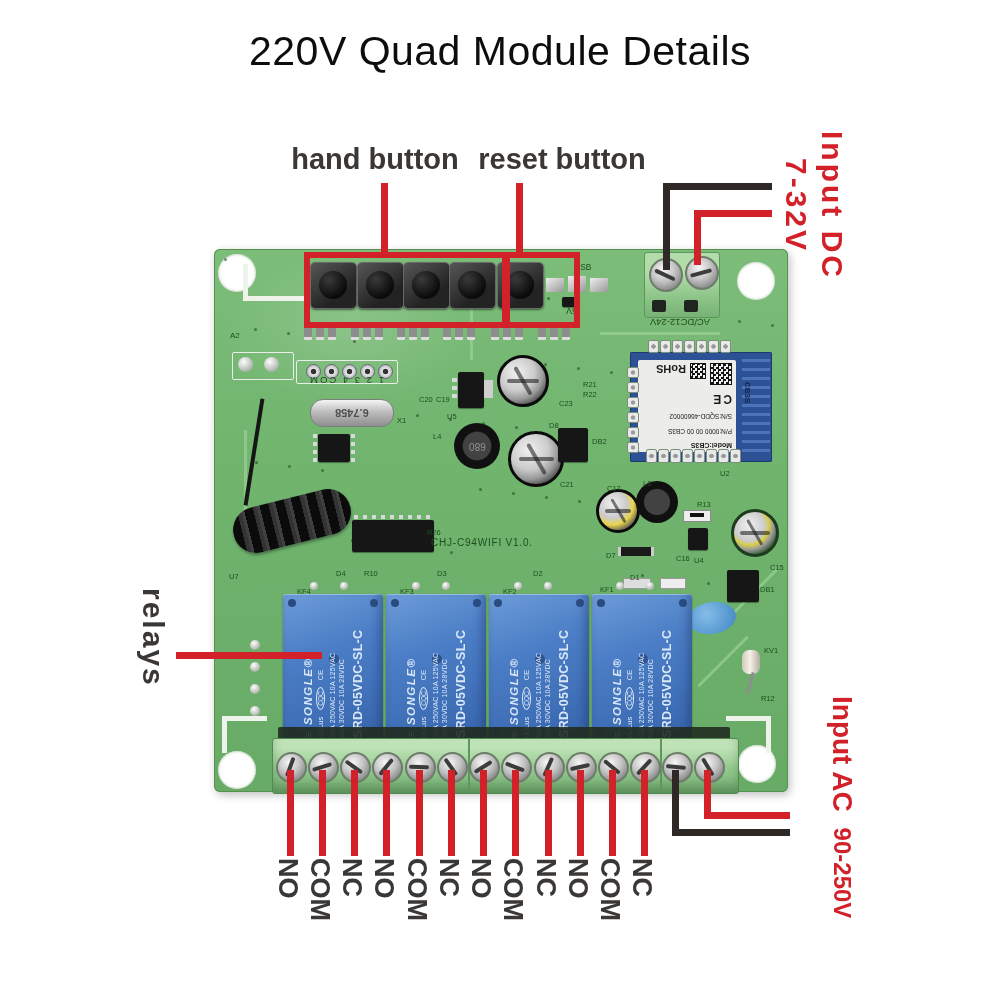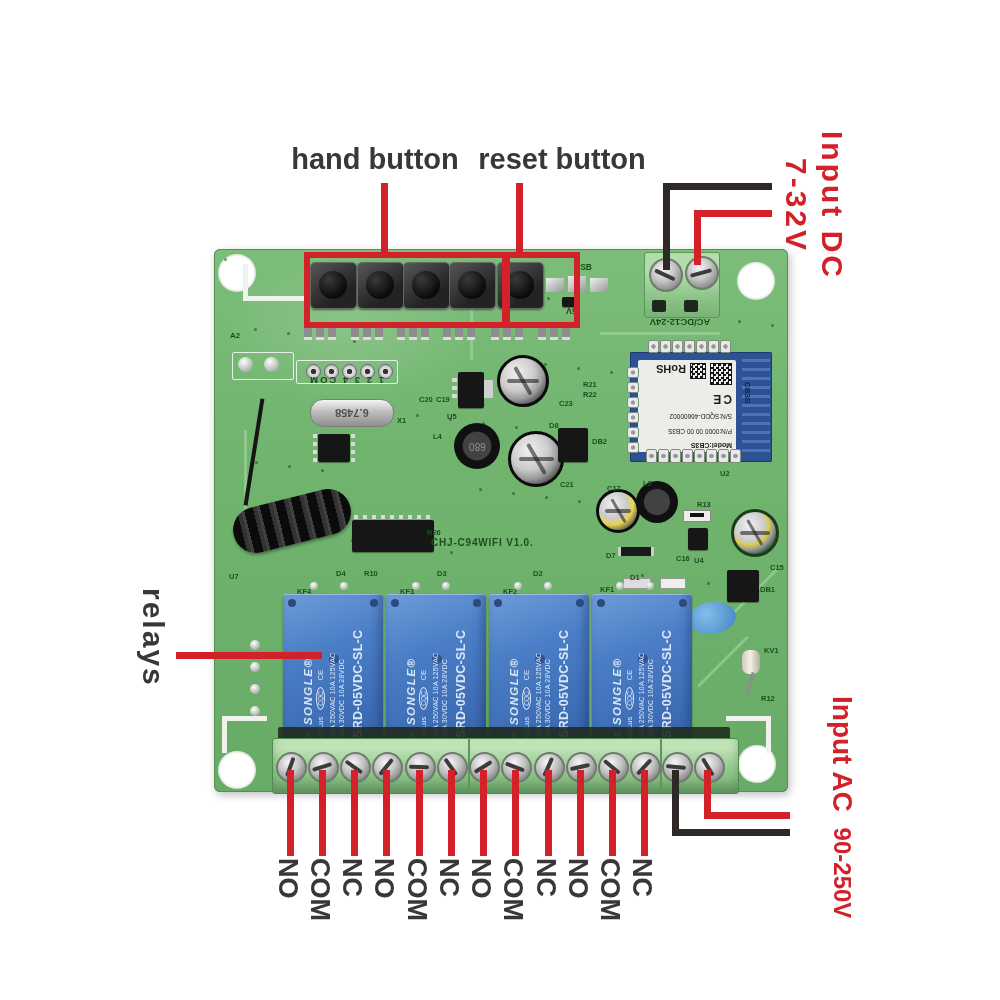--- a/index.html
+++ b/index.html
@@ -16,21 +16,21 @@
   .vlabel{transform-origin:top left;transform:rotate(90deg);white-space:nowrap;z-index:23;}
   .vred{color:var(--red);font-weight:bold;}
   
   .pcb{left:214px;top:249px;width:574px;height:543px;border-radius:6px;
        background:linear-gradient(180deg,#7cbd79 0%,#70b46e 40%,#68ab67 100%);
        box-shadow:inset 0 0 0 1px #55904f, 2px 3px 8px rgba(0,0,0,.25);}
   .glare{left:220px;top:252px;width:260px;height:150px;border-radius:50%;
          background:radial-gradient(ellipse,rgba(255,255,255,.14),transparent 70%);}
   .hole{width:38px;height:38px;border-radius:50%;background:#fff;box-shadow:inset 0 0 3px #9db89a;}
   .bracket{width:70px;height:32px;}
-  .silk{color:var(--silk);font-weight:bold;}
+  .silk{color:var(--silk);font-weight:normal;}
   .flip{transform:rotate(180deg);}
   .trace{background:#9ed49a;opacity:.65;}
   
   .btn{width:45px;height:45px;border-radius:5px;border:1px solid #6a6a6a;
        background:linear-gradient(145deg,#565656,#232323 70%);box-shadow:0 1px 2px rgba(0,0,0,.5);}
   .btncap{position:absolute;left:8px;top:8px;width:28px;height:28px;border-radius:50%;
           background:radial-gradient(circle at 35% 30%,#3a3a3a,#0a0a0a 70%);}
   .rescl{width:8px;height:18px;border-radius:1px;
          background:linear-gradient(180deg,#ddd 0 3px,#8d8d8d 3px 15px,#ddd 15px);}
   
@@ -88,20 +88,21 @@
   .termlabel{font-size:27px;font-weight:bold;color:var(--dk);transform-origin:top left;
              transform:rotate(90deg);white-space:nowrap;}
   .via{width:3px;height:3px;border-radius:50%;background:rgba(25,60,28,.55);}
   .sj{border-radius:50%;background:radial-gradient(circle at 38% 32%,#fdfdfd,#b9c0b8 60%,#88957f);}
 </style>
 </head>
 <body>
 
 <div class="canvas">
 
+  <div class="abs title">220V Quad Module Details</div>
 
   <div class="abs callout" style="left:452px;top:143px;width:220px;">reset button</div>
   <div class="abs callout" style="left:265px;top:143px;width:220px;">hand button</div>
   <div class="abs redline" style="left:381px;top:183px;width:7px;height:72px;"></div>
   <div class="abs redline" style="left:516px;top:183px;width:7px;height:72px;"></div>
 
   <div class="abs pcb"></div>
   <div class="abs glare"></div>
 
   <div class="abs hole" style="left:218px;top:254px;"></div>

